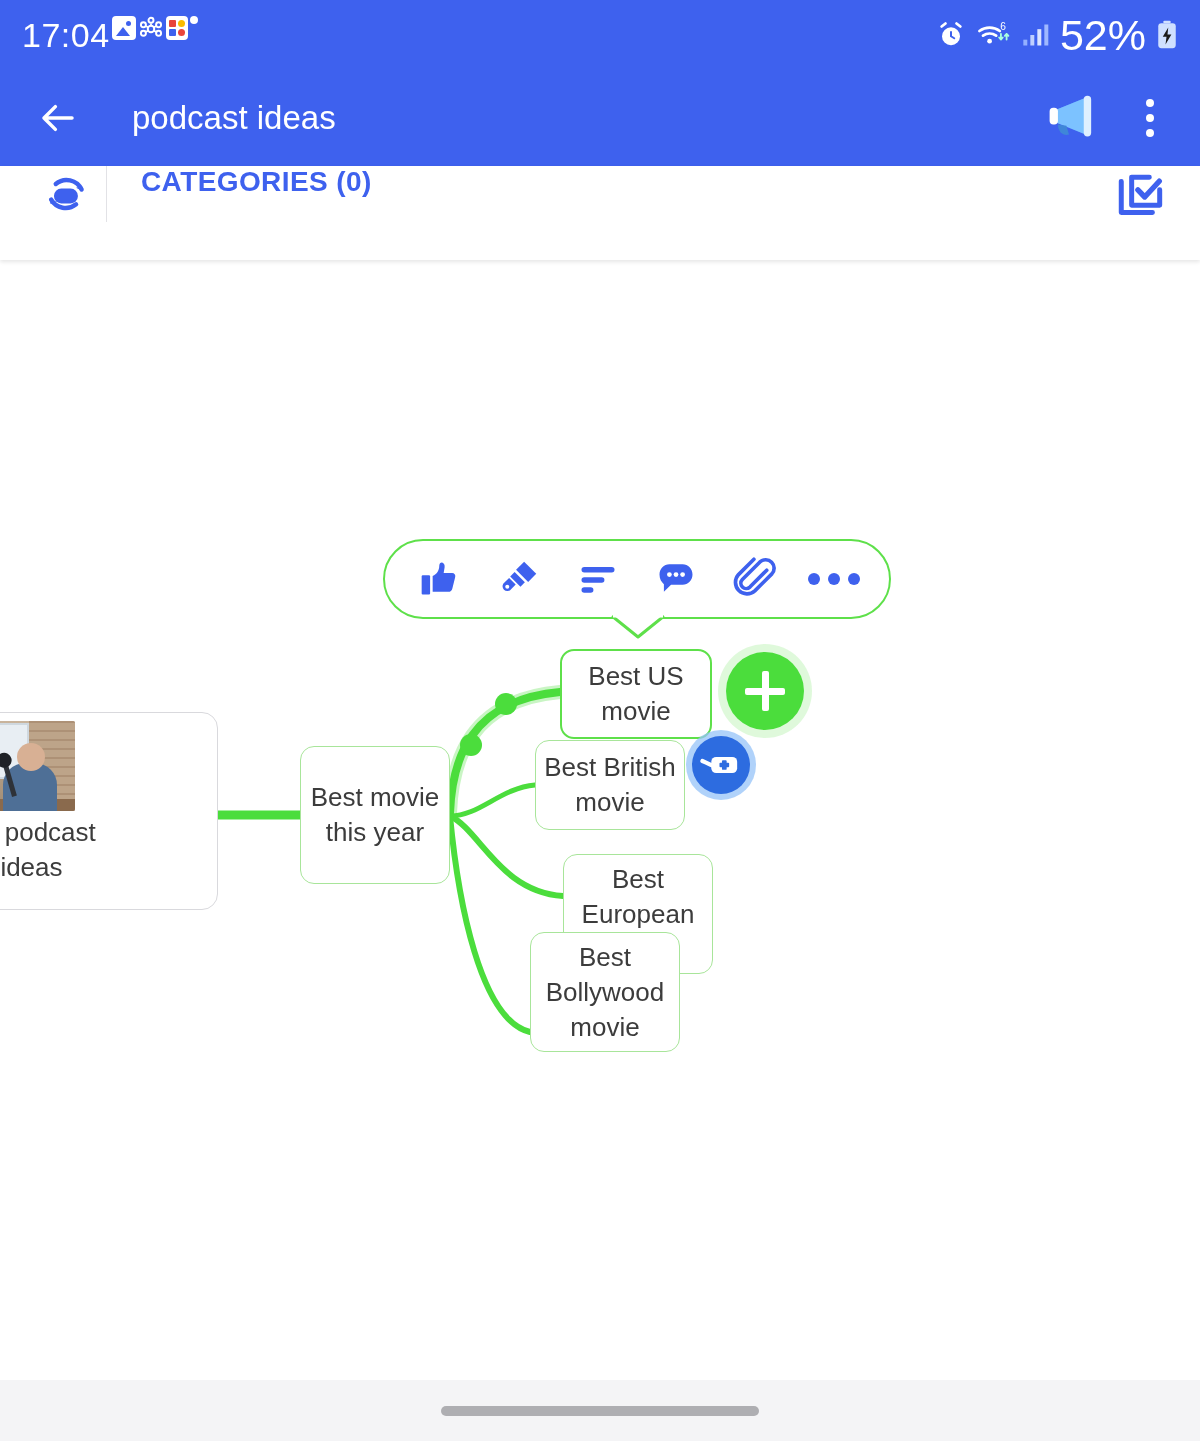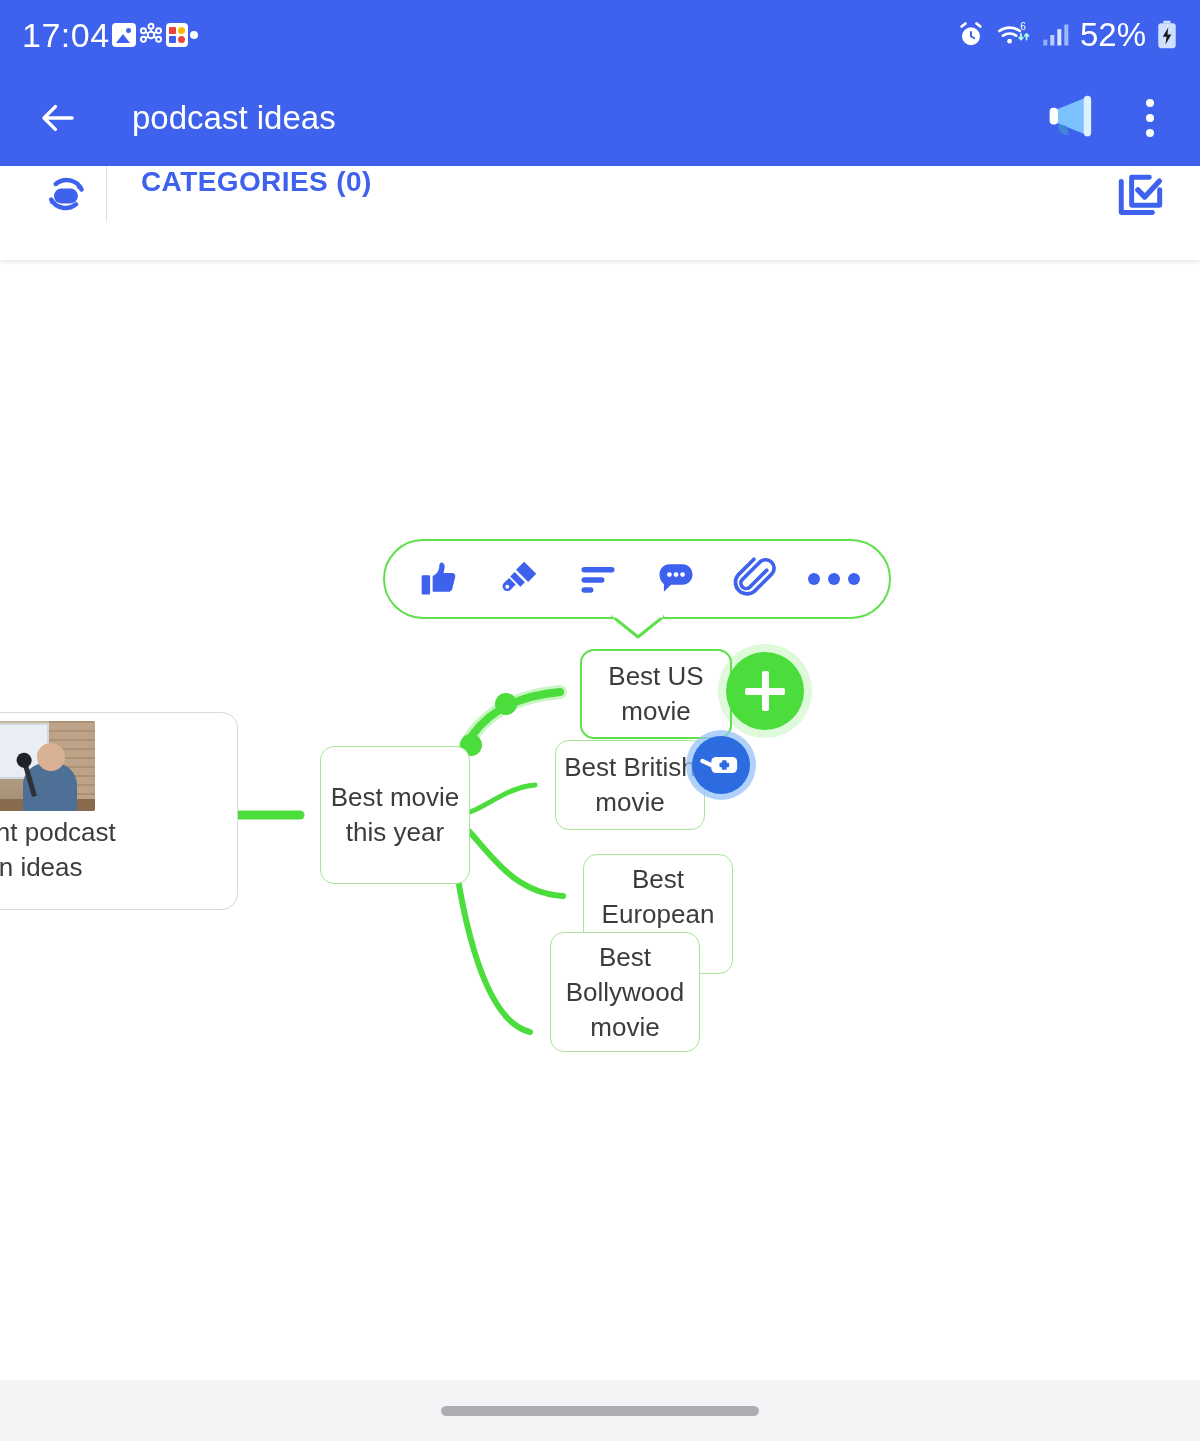--- a/index.html
+++ b/index.html
@@ -23,37 +23,36 @@
     height: 70px;
     background: #3e61ee;
     display: flex;
     align-items: center;
     justify-content: space-between;
     padding: 0 22px;
     box-sizing: border-box;
   }
   .status-left {
     display: flex;
-    align-items: center;
     gap: 2px;
   }
   .status-time {
     color: #ffffff;
     font-size: 34px;
     letter-spacing: 0.5px;
     font-family: "Liberation Sans", sans-serif;
   }
   .status-right {
     display: flex;
     align-items: center;
     gap: 10px;
   }
   .battery-pct {
     color: #ffffff;
-    font-size: 33px;
+    font-size: 43px;
     letter-spacing: 0px;
   }
   .icon-img-badge {
     width: 24px; height: 24px;
     background: #ffffff;
     border-radius: 4px;
     position: relative;
   }
   .icon-img-badge::after {
     content: "";
@@ -202,21 +201,20 @@
     background: #ffffff;
     border-radius: 14px;
     display: flex;
     align-items: center;
     justify-content: center;
     text-align: center;
     color: #3c3c3c;
     font-size: 26px;
     line-height: 35px;
     z-index: 2;
-    margin-left: 20px;
   }
   .node-leaf {
     border: 1.5px solid #a8e59a;
   }
   .node-selected {
     border: 2px solid #5ee04a;
   }
   .node-root {
     border: 1.5px solid #d9d9dd;
     border-radius: 16px;

